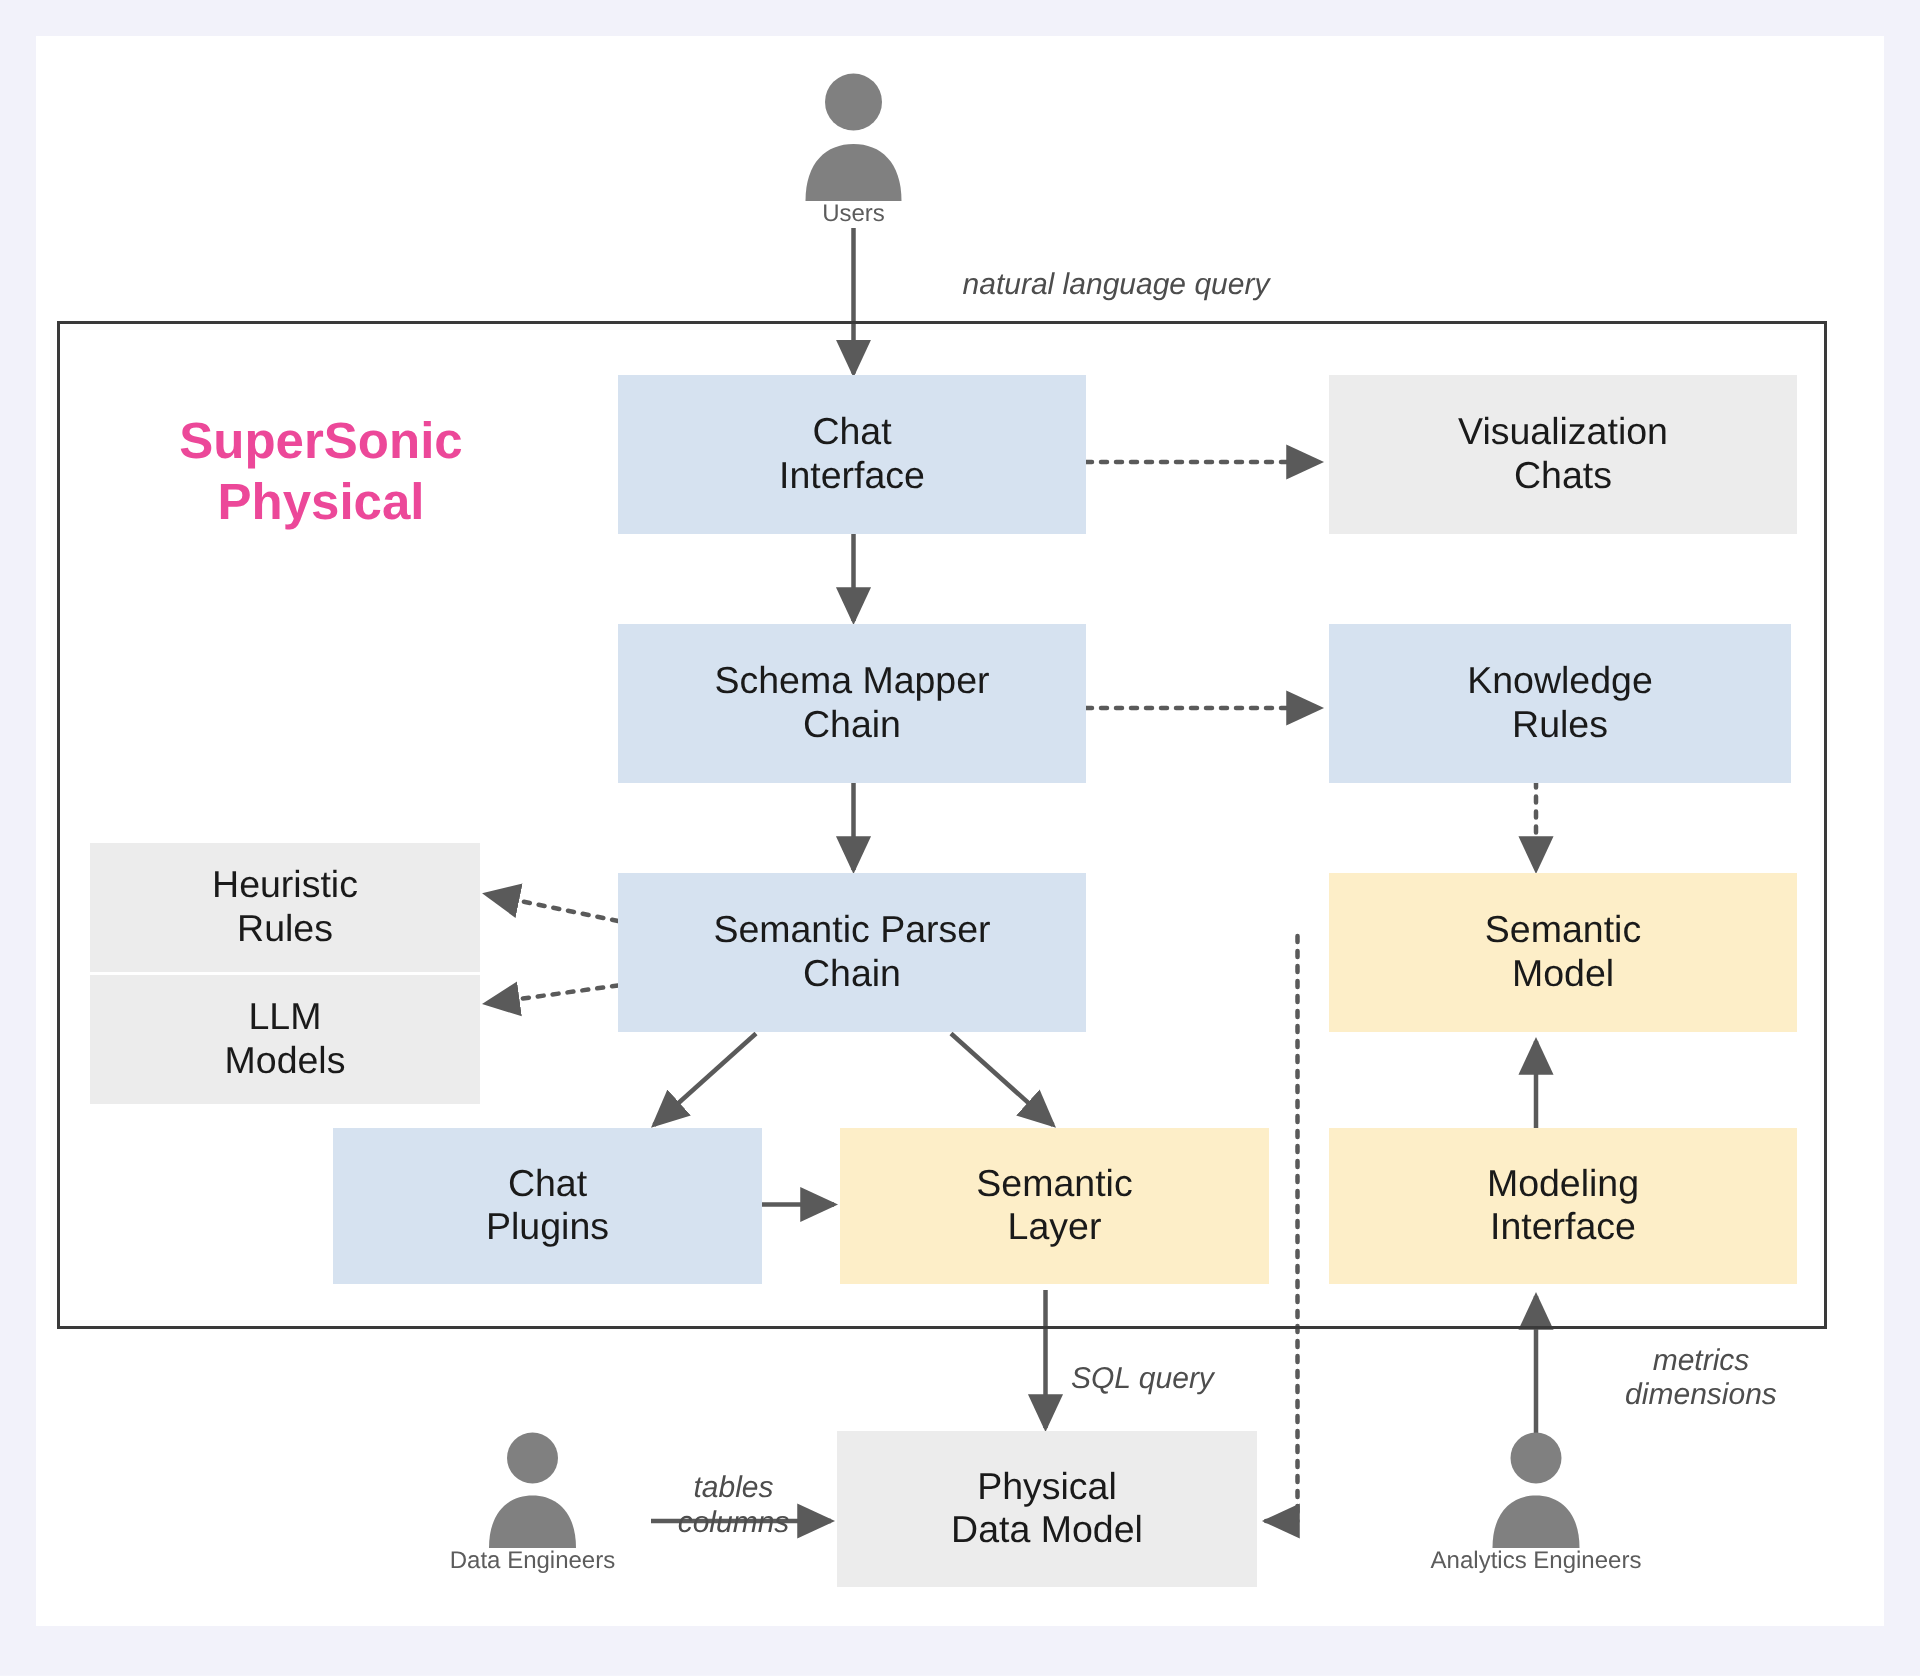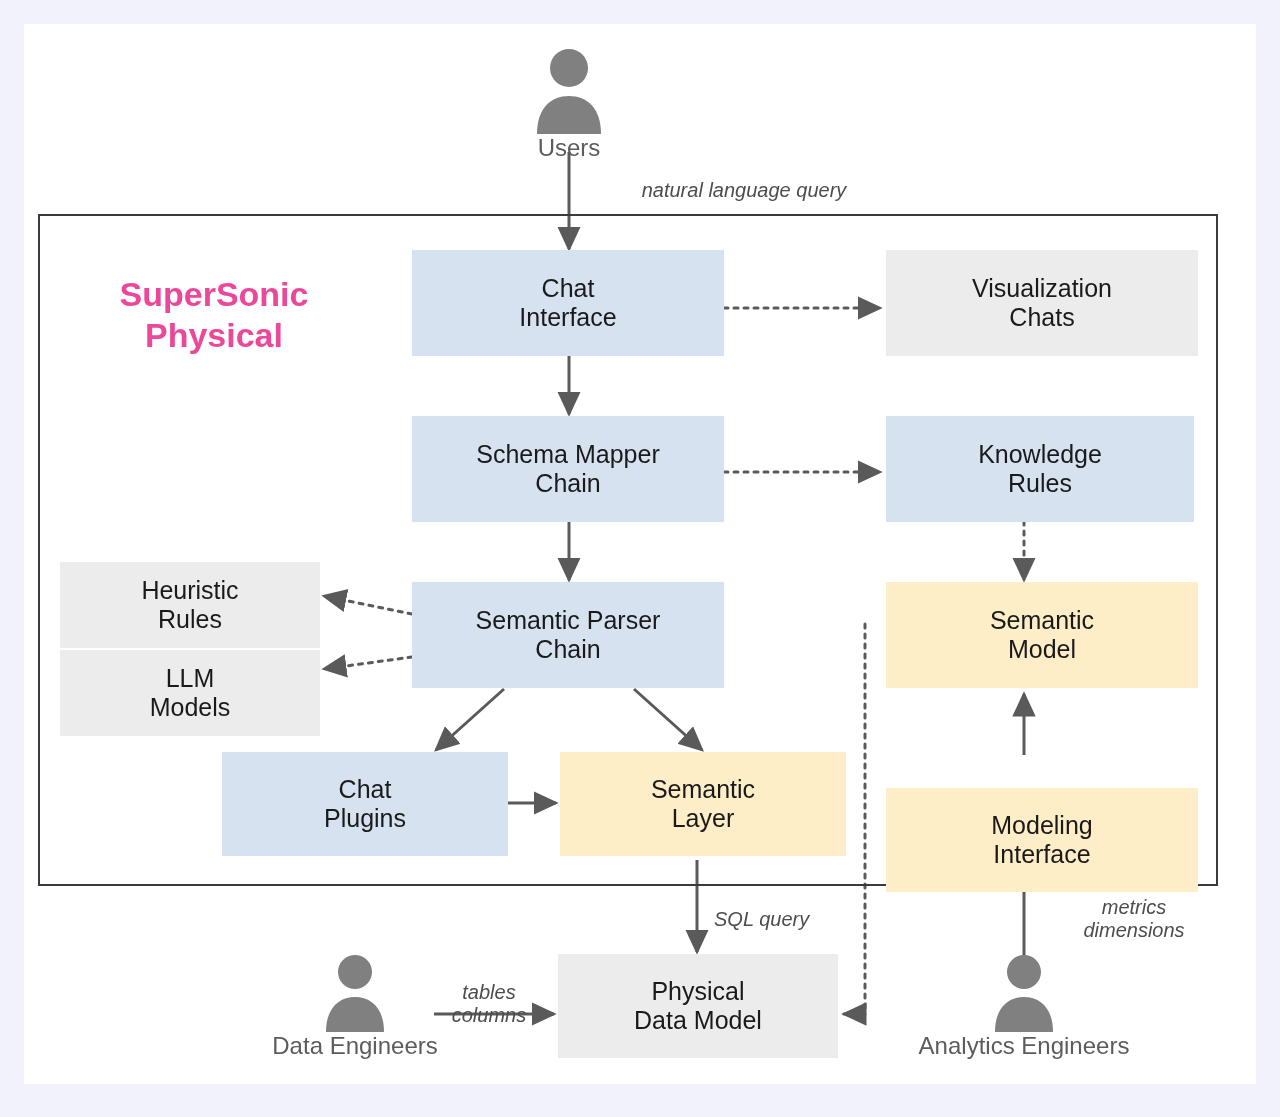--- a/index.html
+++ b/index.html
@@ -56,21 +56,21 @@
   .edge-label {
     font-style: italic;
     color: #4d4d4d;
     font-size: 20px;
     text-align: center;
     line-height: 1.15;
   }
 
   .actor-label {
     color: #5c5c5c;
-    font-size: 24px;
+    font-size: 16px;
     text-align: center;
   }
 
   svg.overlay {
     position: absolute;
     left: 0; top: 0;
     width: 1232px;
     height: 1060px;
     pointer-events: none;
   }
@@ -205,21 +205,21 @@
       </div>
     </div>
 
     <div class="abs node node-yellow" style="left:536px; top:728px; width:286px; height:104px;">
       <div>
         <div>Semantic</div>
         <div>Layer</div>
       </div>
     </div>
 
-    <div class="abs node node-yellow" style="left:862px; top:728px; width:312px; height:104px;margin-top:36px;">
+    <div class="abs node node-yellow" style="left:862px; top:728px; width:312px; height:104px;">
       <div>
         <div>Modeling</div>
         <div>Interface</div>
       </div>
     </div>
 
     <div class="abs edge-label" style="left:690px; top:884px; width:220px; text-align:left;">SQL query</div>
 
     <div class="abs edge-label" style="left:400px; top:918px; width:130px;margin-top:39px;">
       <div>tables</div>

